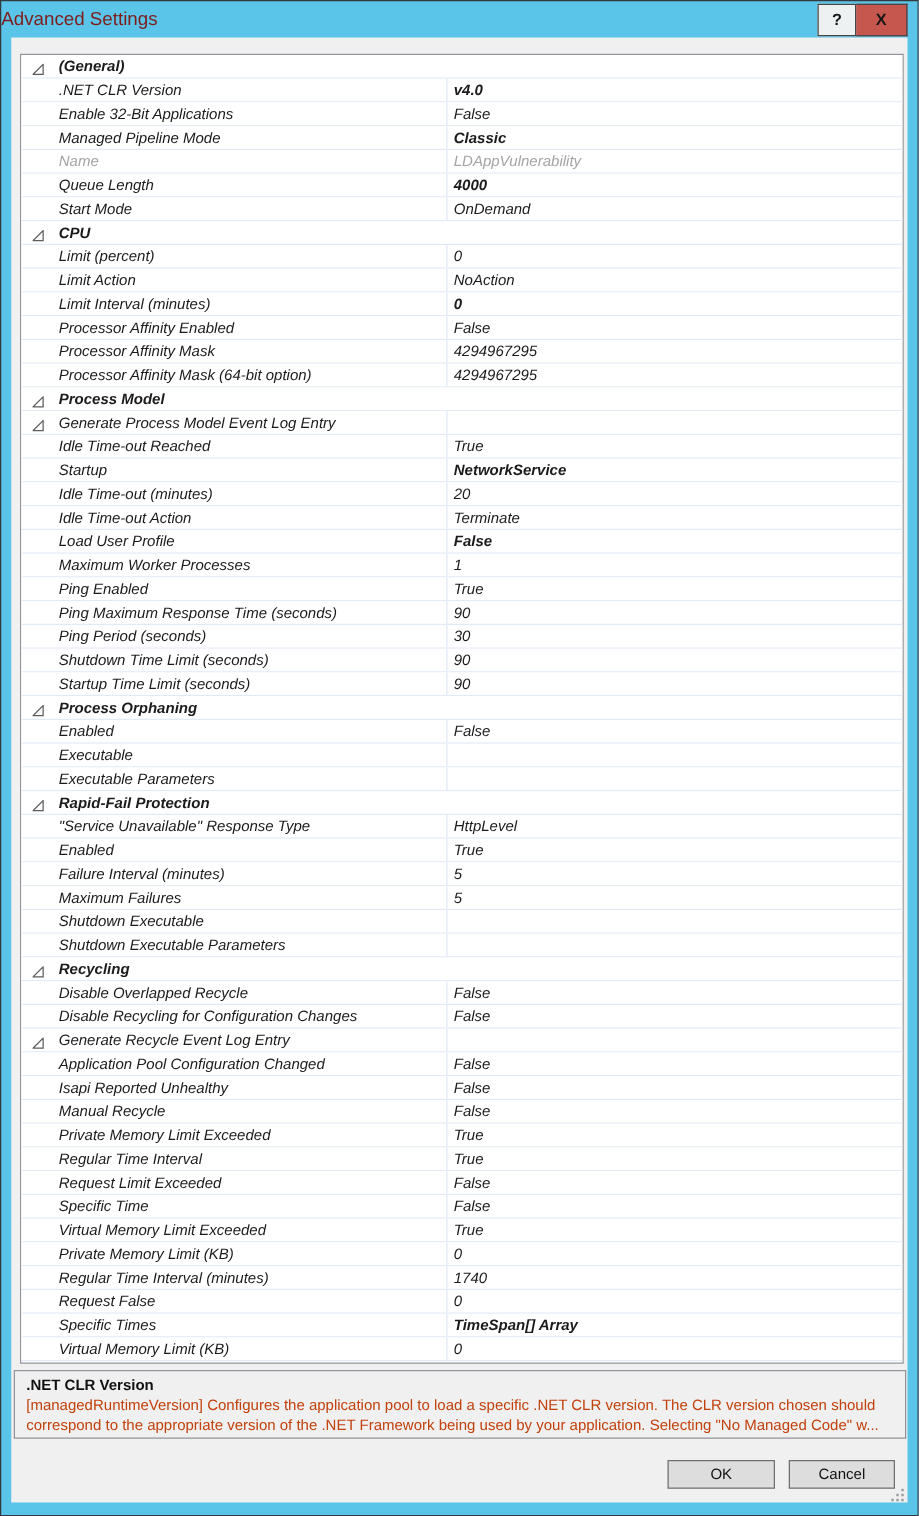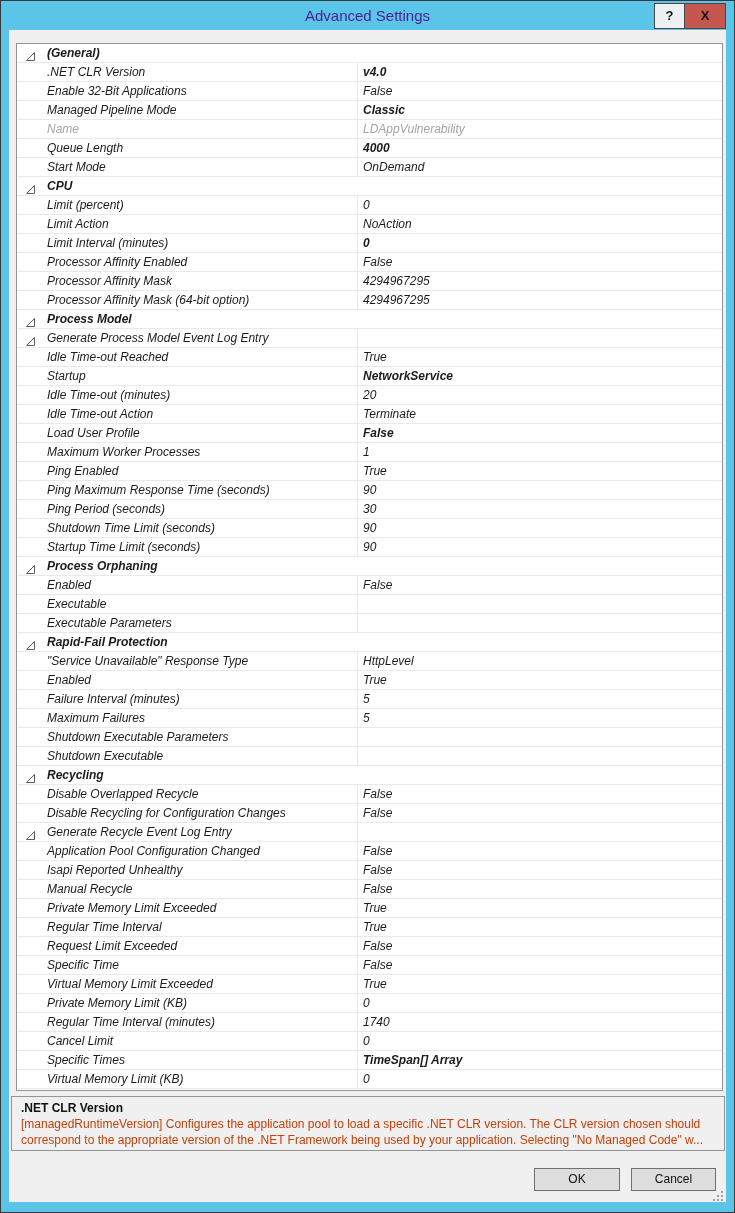--- a/index.html
+++ b/index.html
@@ -12,21 +12,21 @@
   }
   html,body{margin:0;padding:0;background:#cfd4d8;}
   *{font-family:"Liberation Sans","DejaVu Sans",sans-serif;}
   .window{
     position:relative;width:735px;height:1213px;box-sizing:border-box;
     background:var(--frame);border:1px solid #33393d;overflow:hidden;
   }
   
   .titlebar{position:absolute;top:0;left:0;right:0;height:29px;}
   .title{position:absolute;left:0;right:0;top:0;height:29px;line-height:29px;
-    text-align:center;font-size:15px;color:#4c1d95;}
+    font-size:15px;color:#7f1d1d;}
   .capbtns{position:absolute;top:2px;right:8px;display:flex;}
   .capbtn{box-sizing:border-box;height:26px;border:1px solid #474747;
     text-align:center;line-height:24px;font-size:13px;font-weight:bold;color:#161616;cursor:default;}
   .btn-help{width:31px;background:#EDF1F2;}
   .btn-close{width:41px;background:var(--close-red);border-left:none;}
   
   .content{position:absolute;left:8px;right:8px;top:29px;bottom:10px;background:var(--dialog-bg);}
   
   .grid{position:absolute;left:7px;top:13px;width:707px;height:1048px;box-sizing:border-box;
     background:#FFFFFF;border:1px solid var(--panel-border);overflow:hidden;font-style:italic;}
@@ -238,25 +238,25 @@
         </div>
         <div class="row item">
           <span class="lab">Failure Interval (minutes)</span>
           <span class="val">5</span>
         </div>
         <div class="row item">
           <span class="lab">Maximum Failures</span>
           <span class="val">5</span>
         </div>
         <div class="row item">
+          <span class="lab">Shutdown Executable</span>
+          <span class="val"></span>
+        </div>
+        <div class="row item">
           <span class="lab">Shutdown Executable Parameters</span>
-          <span class="val"></span>
-        </div>
-        <div class="row item">
-          <span class="lab">Shutdown Executable</span>
           <span class="val"></span>
         </div>
         <div class="row section">
           <span class="exp"><svg width="10" height="10" viewBox="0 0 10 10">
               <polygon points="8.5,0.5 8.5,8.5 0.5,8.5" fill="none" stroke="#5e5e5e" stroke-width="1"></polygon>
             </svg></span>
           <span class="lab">Recycling</span>
           <span class="val"></span>
         </div>
         <div class="row item">
@@ -308,21 +308,21 @@
         </div>
         <div class="row item">
           <span class="lab">Private Memory Limit (KB)</span>
           <span class="val">0</span>
         </div>
         <div class="row item">
           <span class="lab">Regular Time Interval (minutes)</span>
           <span class="val">1740</span>
         </div>
         <div class="row item">
-          <span class="lab">Cancel Limit</span>
+          <span class="lab">Request False</span>
           <span class="val">0</span>
         </div>
         <div class="row item">
           <span class="lab">Specific Times</span>
           <span class="val vb">TimeSpan[] Array</span>
         </div>
         <div class="row item">
           <span class="lab">Virtual Memory Limit (KB)</span>
           <span class="val">0</span>
         </div>

